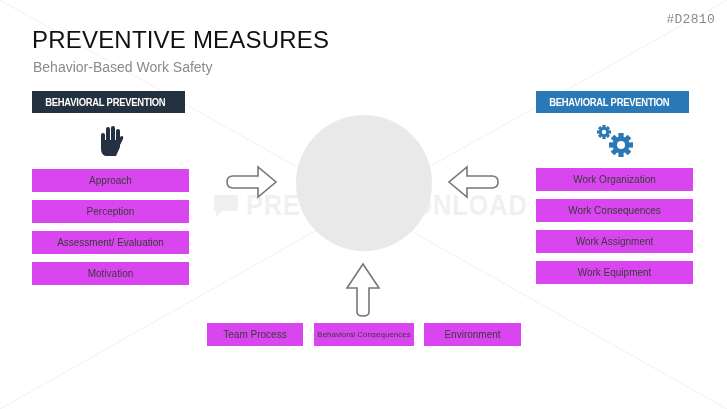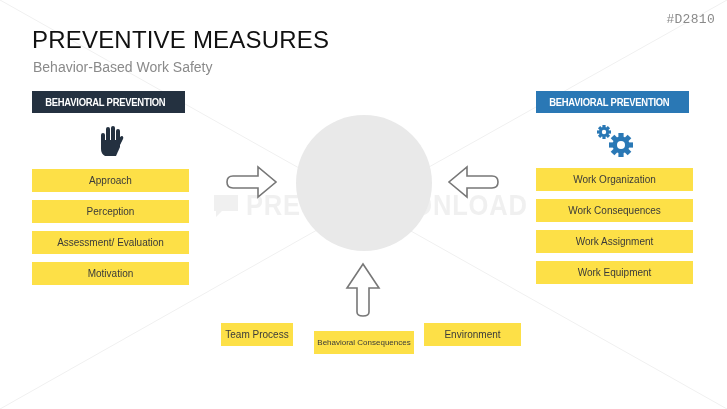--- a/index.html
+++ b/index.html
@@ -15,38 +15,38 @@
 
     .col-header { position: absolute; top: 91px; width: 153px; height: 22px; color: #fff; font-size: 11.5px; font-weight: bold; text-align: left; line-height: 22px; letter-spacing: -0.3px; transform-origin: center; font-family: "Liberation Sans Narrow", "Liberation Sans", sans-serif; }
     .col-header span { display: inline-block; transform: scaleX(0.82); }
     .col-header.left { left: 32px; background: #243140; }
     .col-header.right { left: 536px; background: #2a78b5; }
 
     .icon-wrap { position: absolute; top: 122px; width: 157px; height: 38px; display: flex; justify-content: center; align-items: center; }
     .icon-wrap.left { left: 32px; }
     .icon-wrap.right { left: 536px; }
 
-    .box { position: absolute; height: 23px; background: #fde047; color: #3a3a3a; font-size: 10px; text-align: center; line-height: 23px; white-space: nowrap; overflow: hidden; }
+    .box { position: absolute; height: 23px; background: #d946ef; color: #3a3a3a; font-size: 10px; text-align: center; line-height: 23px; white-space: nowrap; overflow: hidden; }
     .list-box { width: 157px; }
     .list-left .box { left: 32px; }
     .list-right .box { left: 536px; }
 
     .circle { position: absolute; left: 296px; top: 115px; width: 136px; height: 136px; border-radius: 50%; background: #e9e9e9; display: flex; flex-direction: column; justify-content: center; align-items: center; }
     .circle-line { font-size: 17px; font-weight: bold; color: #111; line-height: 19px; text-align: center; }
     .circle-line span { display: inline-block; transform: scaleX(0.8); }
 
     .watermark { position: absolute; left: 212px; top: 188px; font-size: 30px; font-weight: bold; color: rgba(200,200,200,0.28); letter-spacing: 1px; white-space: nowrap; }
     .watermark span { display: inline-block; transform: scaleX(0.85); transform-origin: left; }
     .watermark-icon { position: absolute; left: 212px; top: 193px; width: 28px; height: 26px; }
 
     .arrow { position: absolute; }
 
     .bottom .box { top: 323px; }
-    .bottom .b1 { left: 221px; width: 72px; }
-    .bottom .b2 { left: 314px; width: 100px; font-size: 8px; margin-top: 8px; }
+    .bottom .b1 { left: 207px; width: 96px; }
+    .bottom .b2 { left: 314px; width: 100px; font-size: 8px; }
     .bottom .b3 { left: 424px; width: 97px; }
   </style>
 </head>
 <body>
 
 <svg class="bg-lines" viewBox="0 0 727 409">
   <g stroke="#f0f0f0" stroke-width="1" fill="none">
     <line x1="0" y1="0" x2="363" y2="204"></line>
     <line x1="727" y1="0" x2="363" y2="204"></line>
     <line x1="0" y1="409" x2="363" y2="204"></line>

